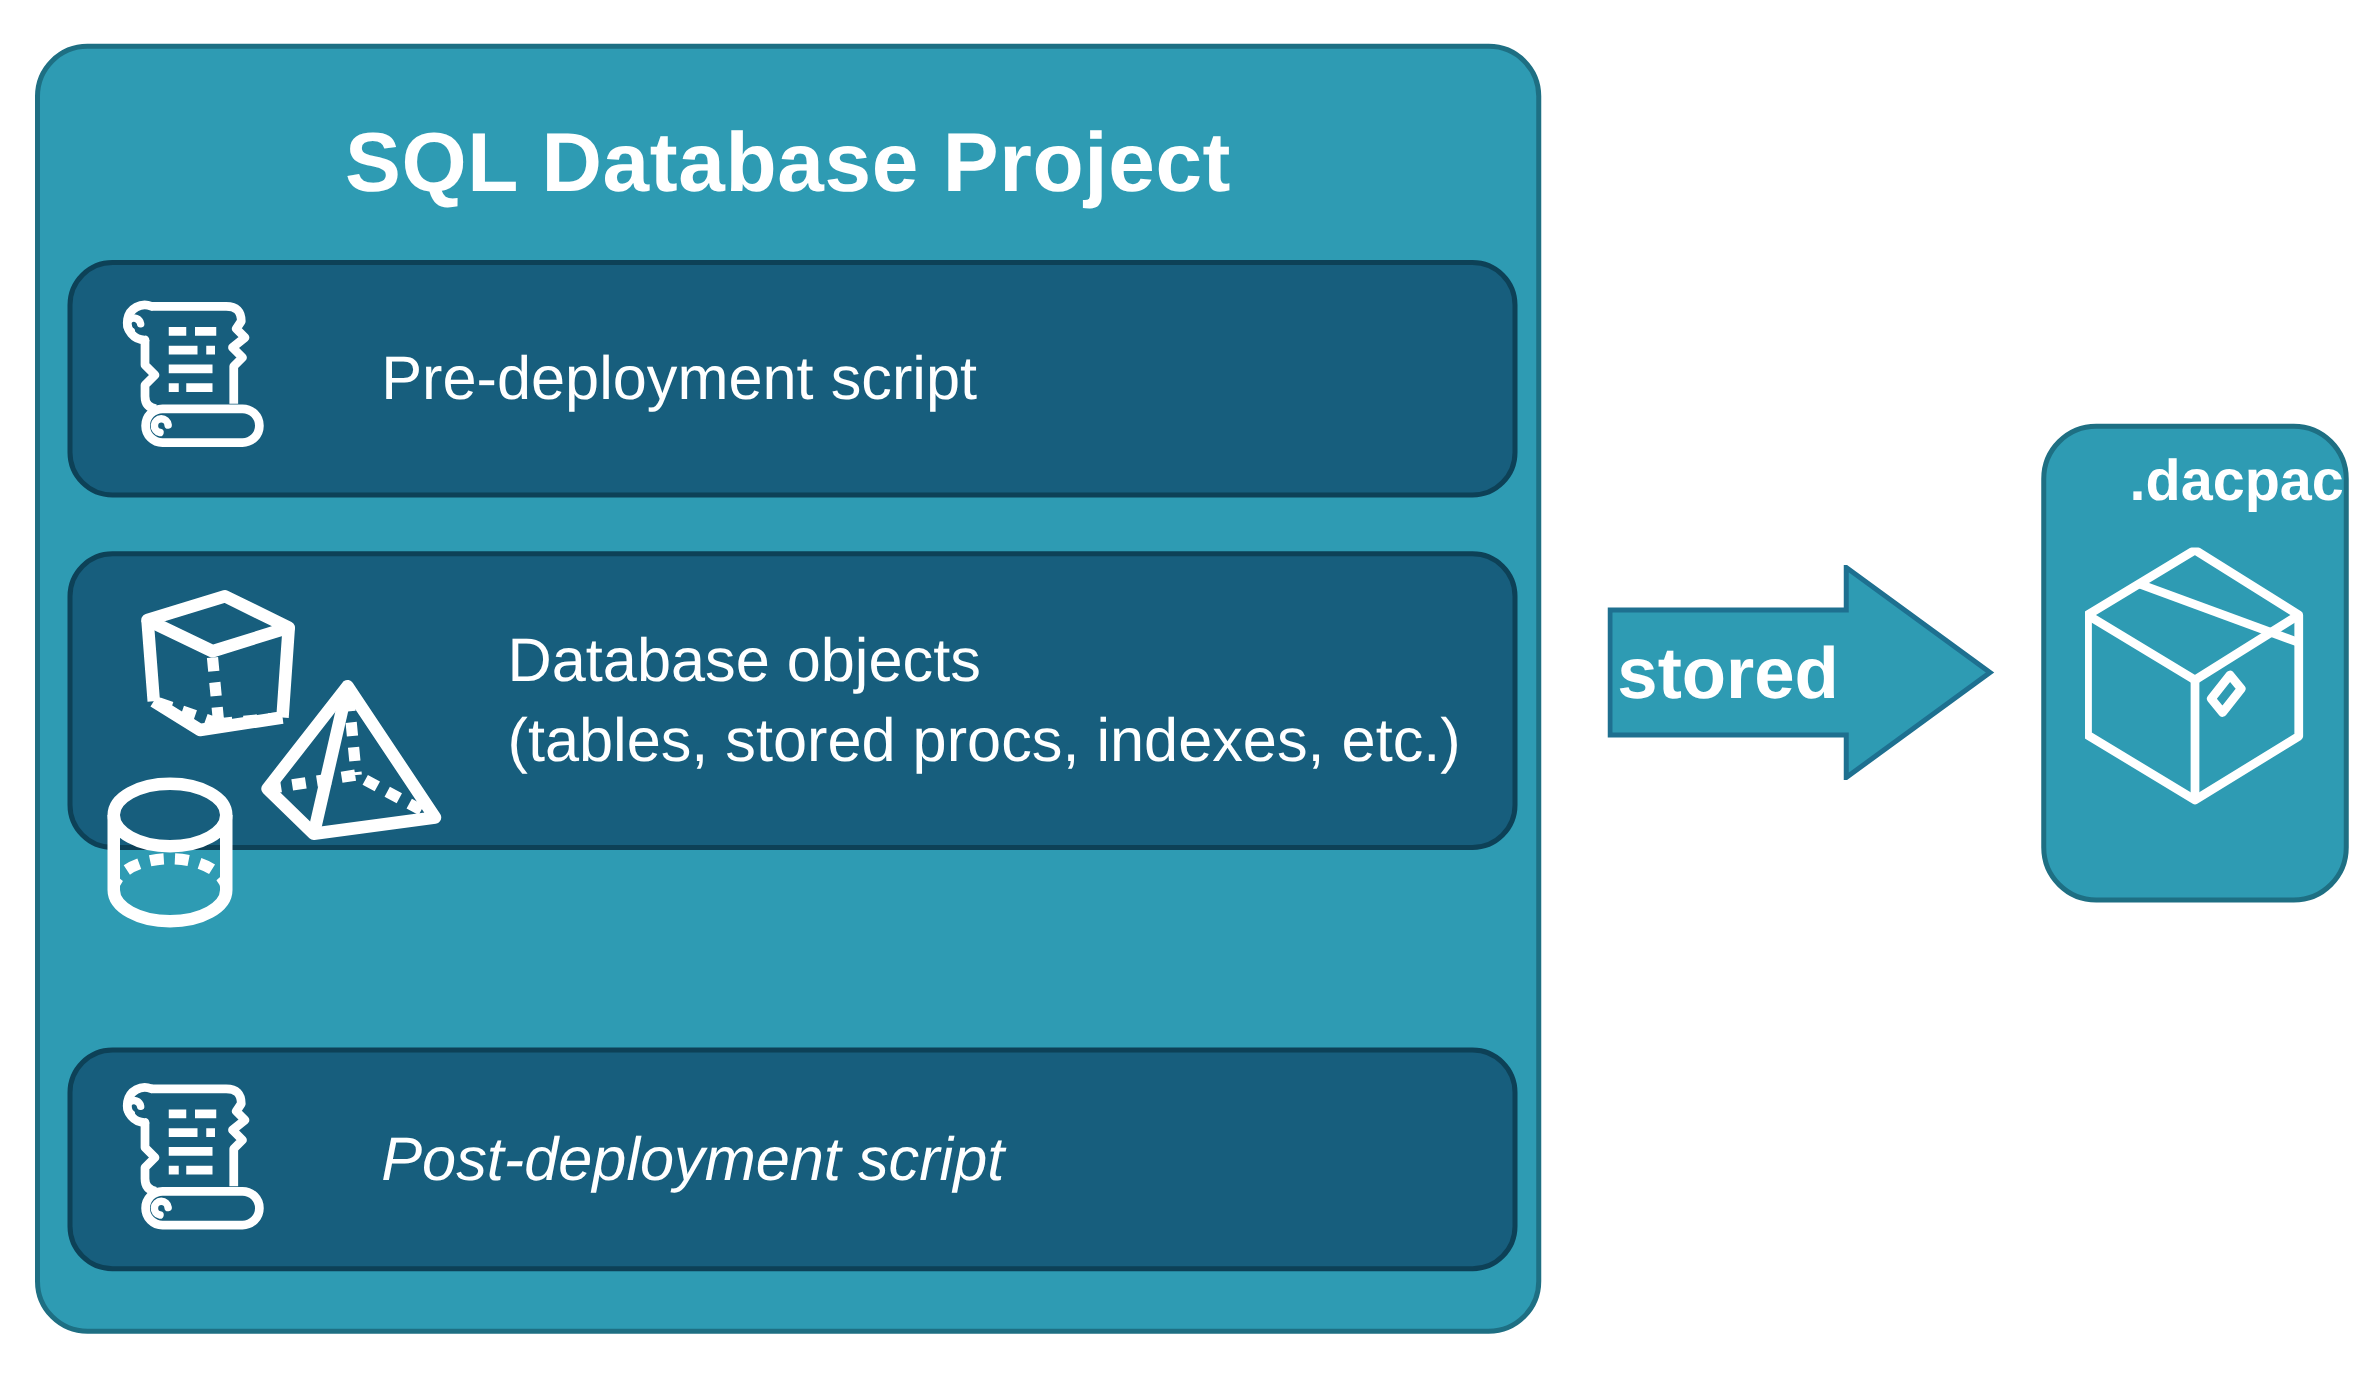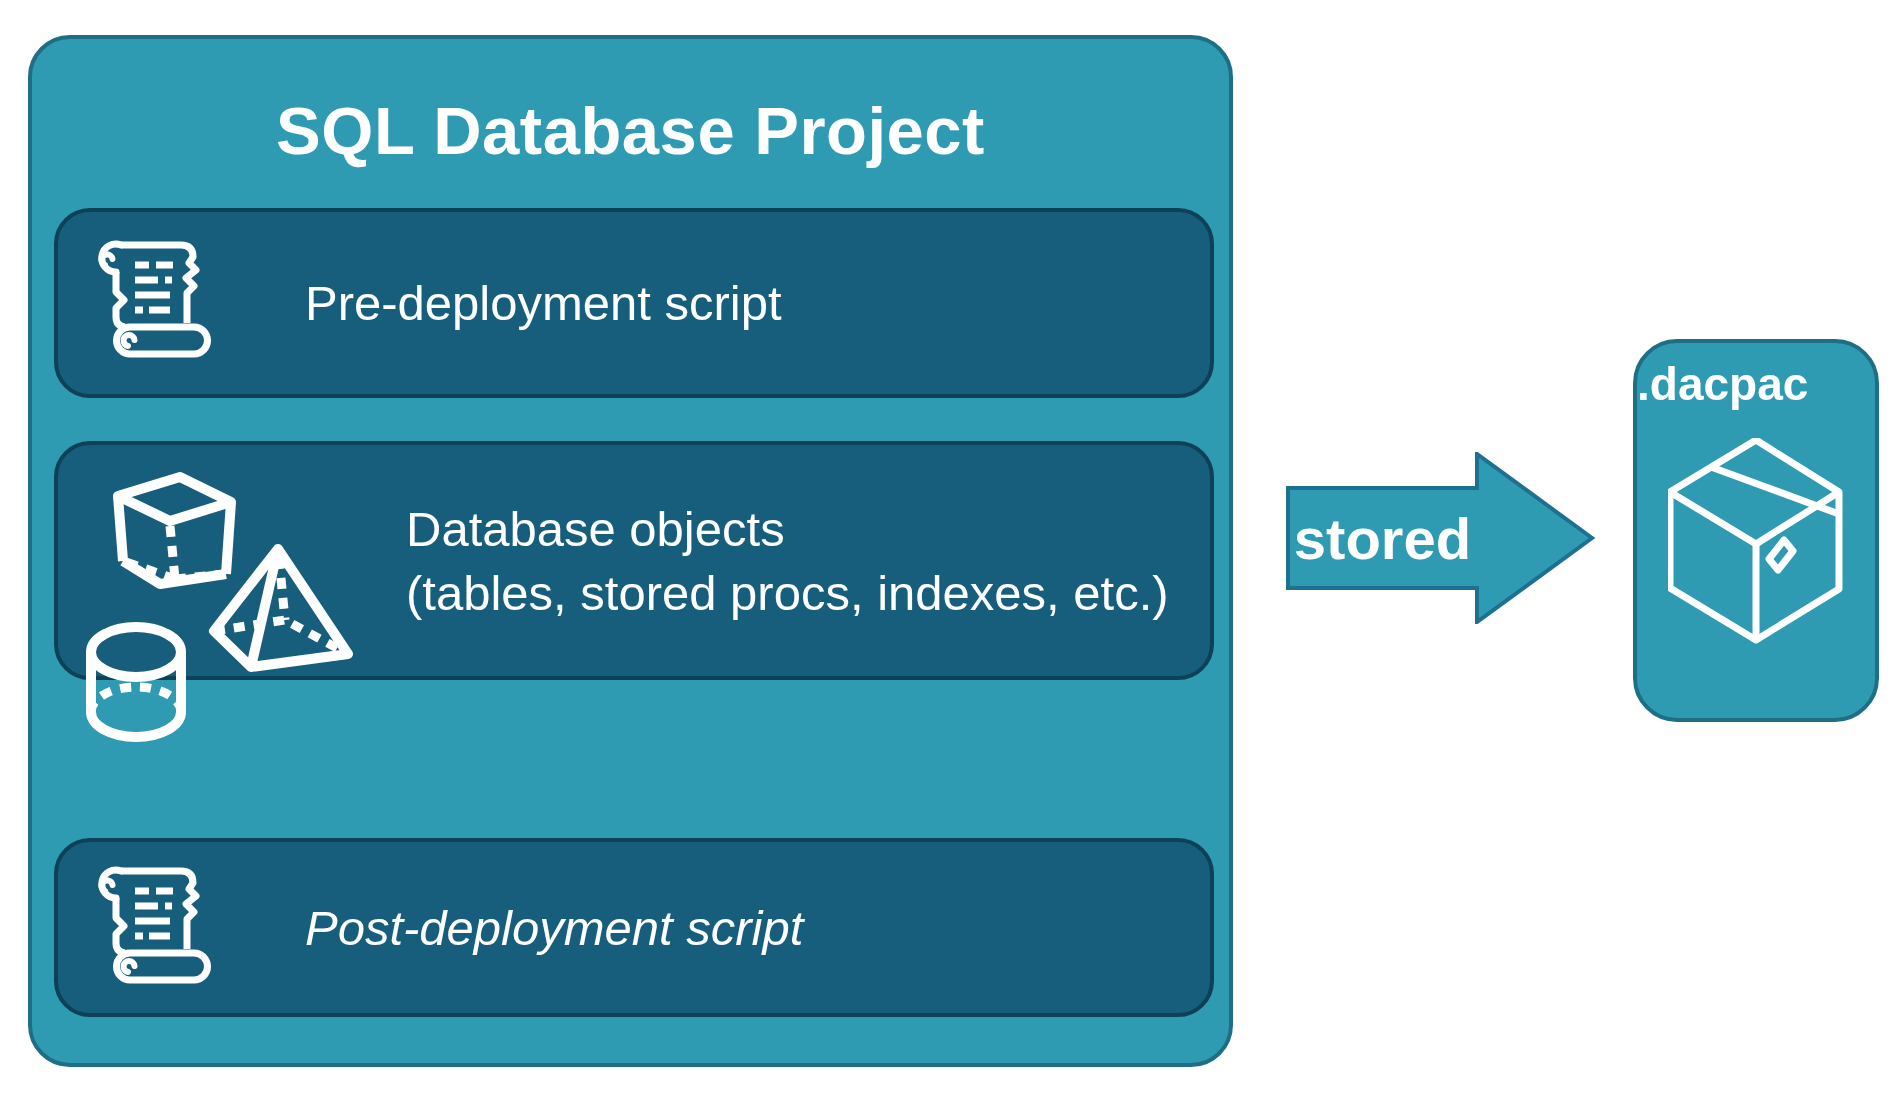--- a/index.html
+++ b/index.html
@@ -64,21 +64,21 @@
 
   
   .dacpac-box{
     position:absolute;left:1633px;top:339px;width:246px;height:383px;
     background:var(--outer-teal);
     border:4px solid var(--outer-border);
     border-radius:44px;
   }
   .dacpac-label{
     position:absolute;left:0;top:14px;width:100%;
-    text-align:left;
+    text-align:right;
     font-size:46px;font-weight:700;color:var(--text-white);
   }
   .package-svg{position:absolute;left:50%;top:95px;transform:translateX(-50%);
     width:176px;height:206px;}
 
   svg .ln{fill:none;stroke:#FFFFFF;stroke-linejoin:round;}
   svg .dash{fill:none;stroke:#FFFFFF;stroke-linejoin:round;stroke-linecap:butt;}
 </style>
 </head>
 <body>

